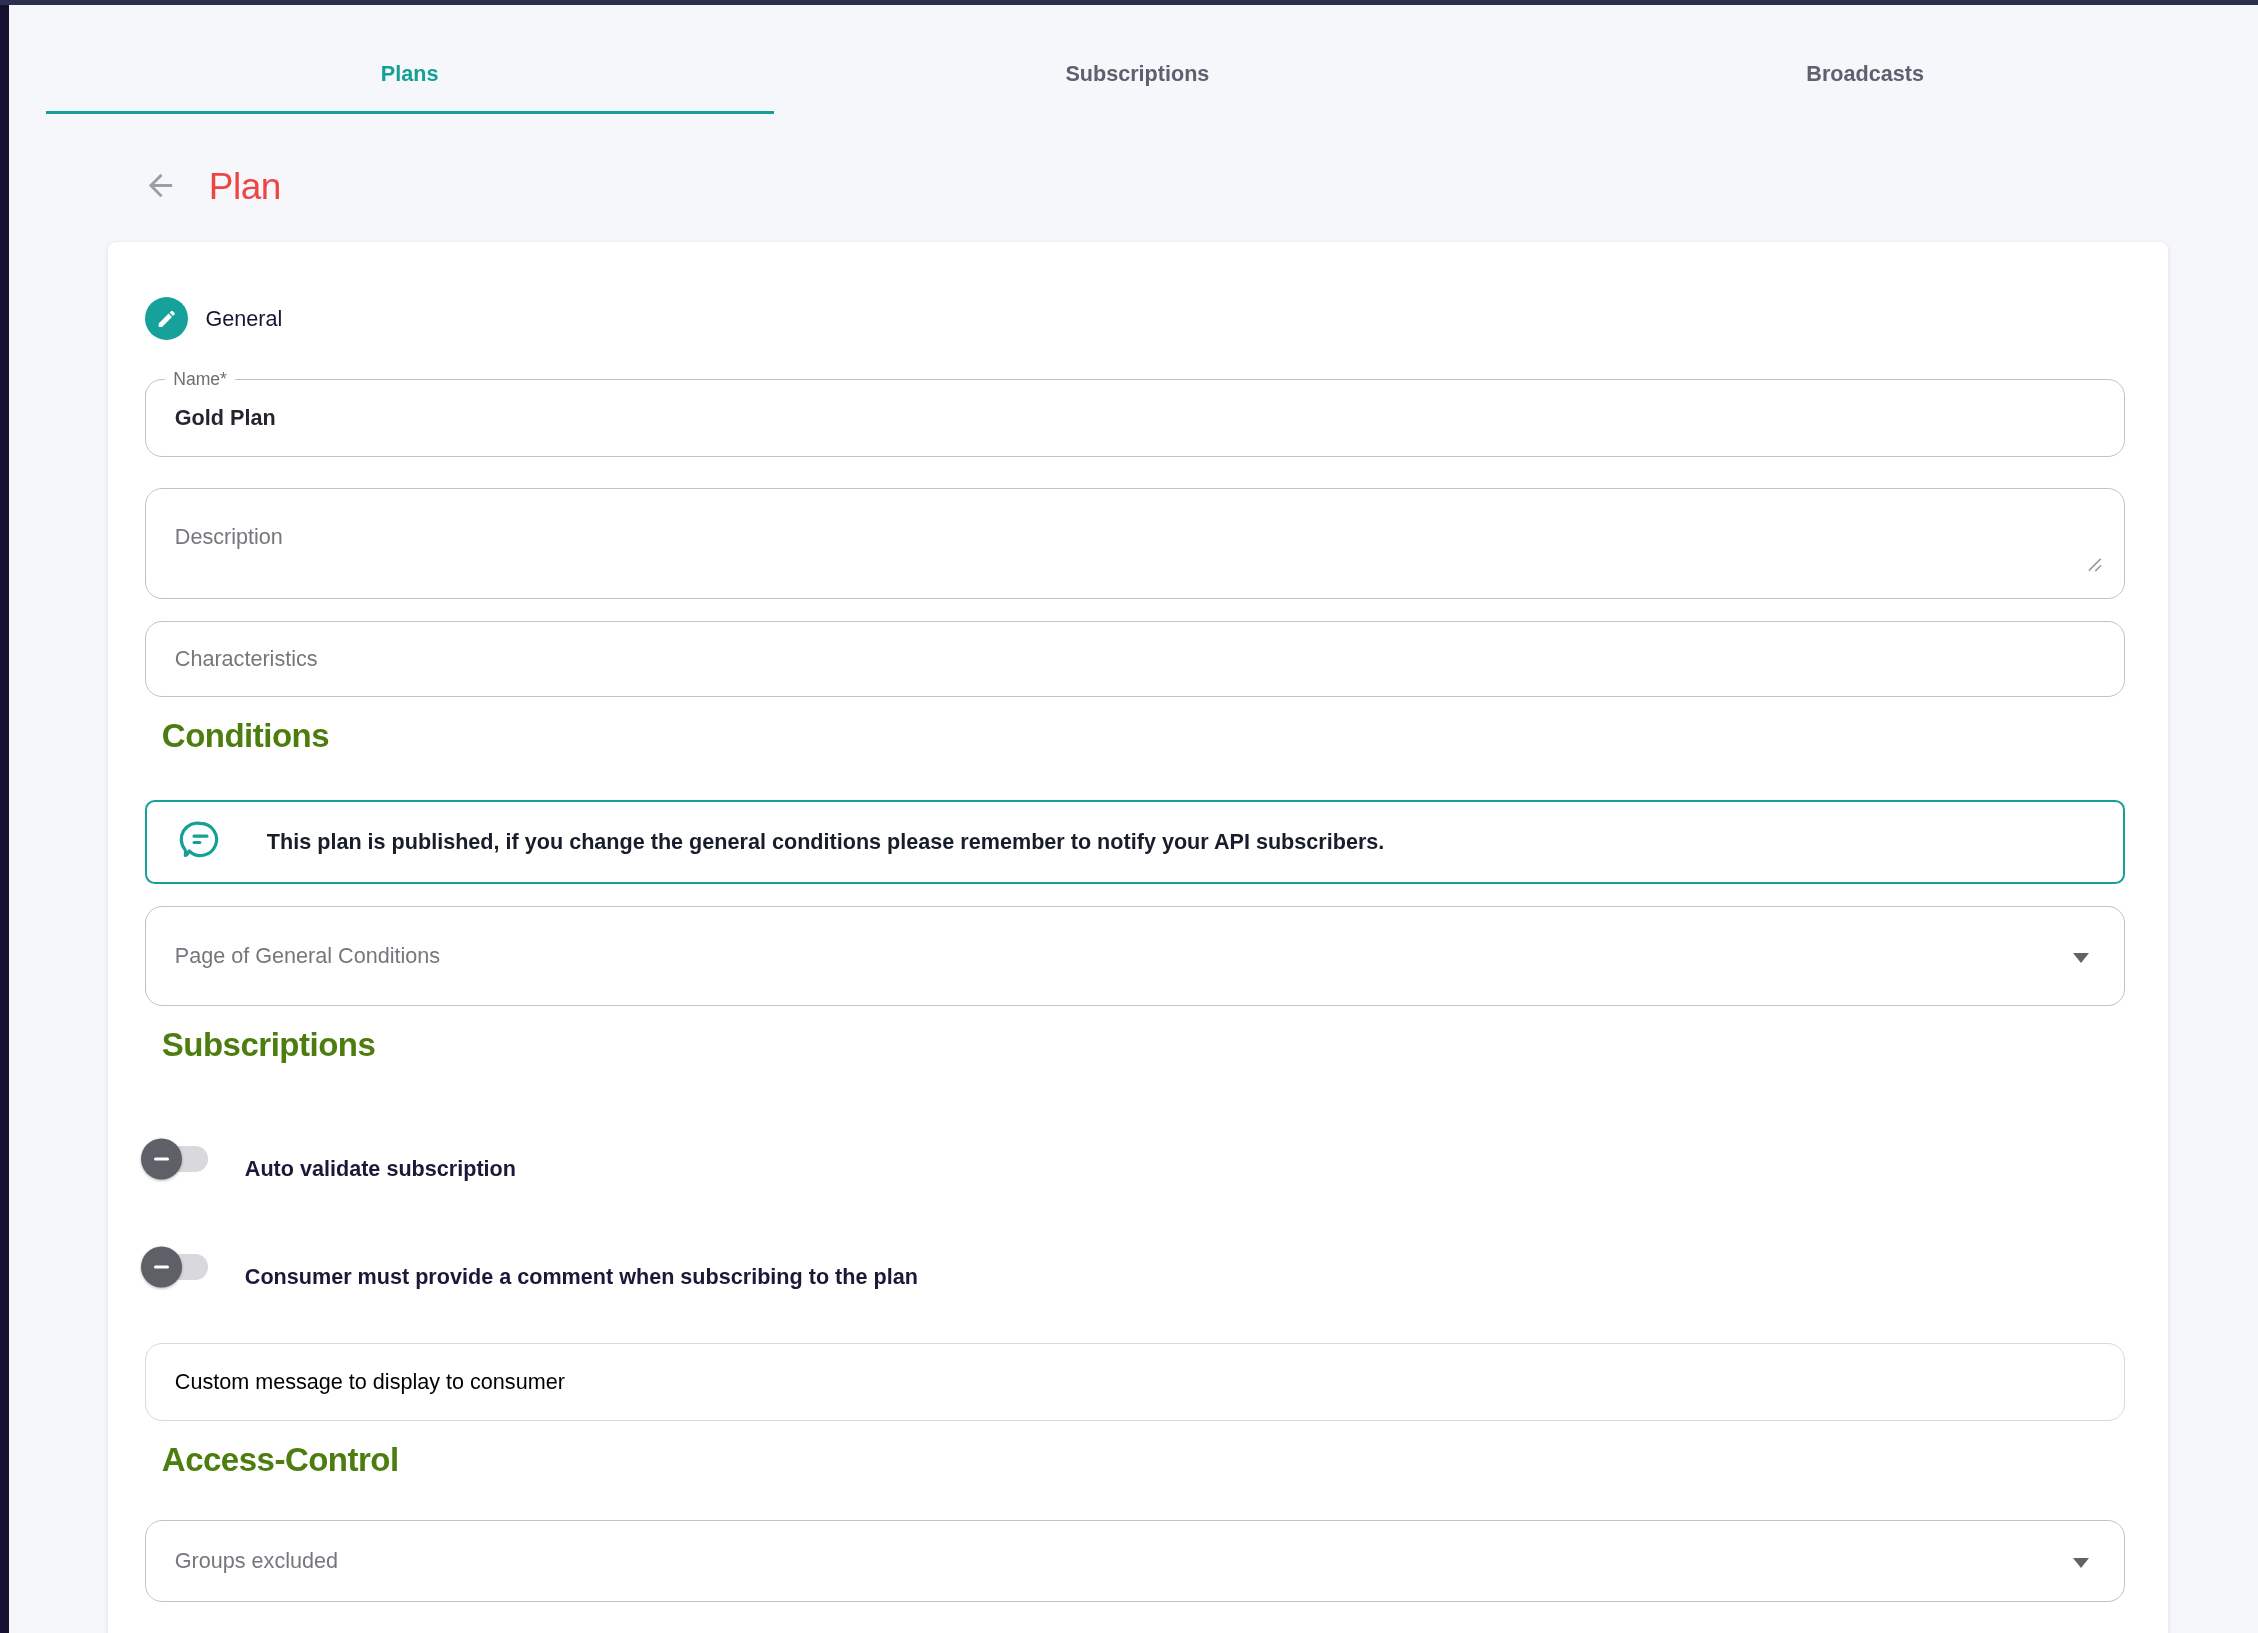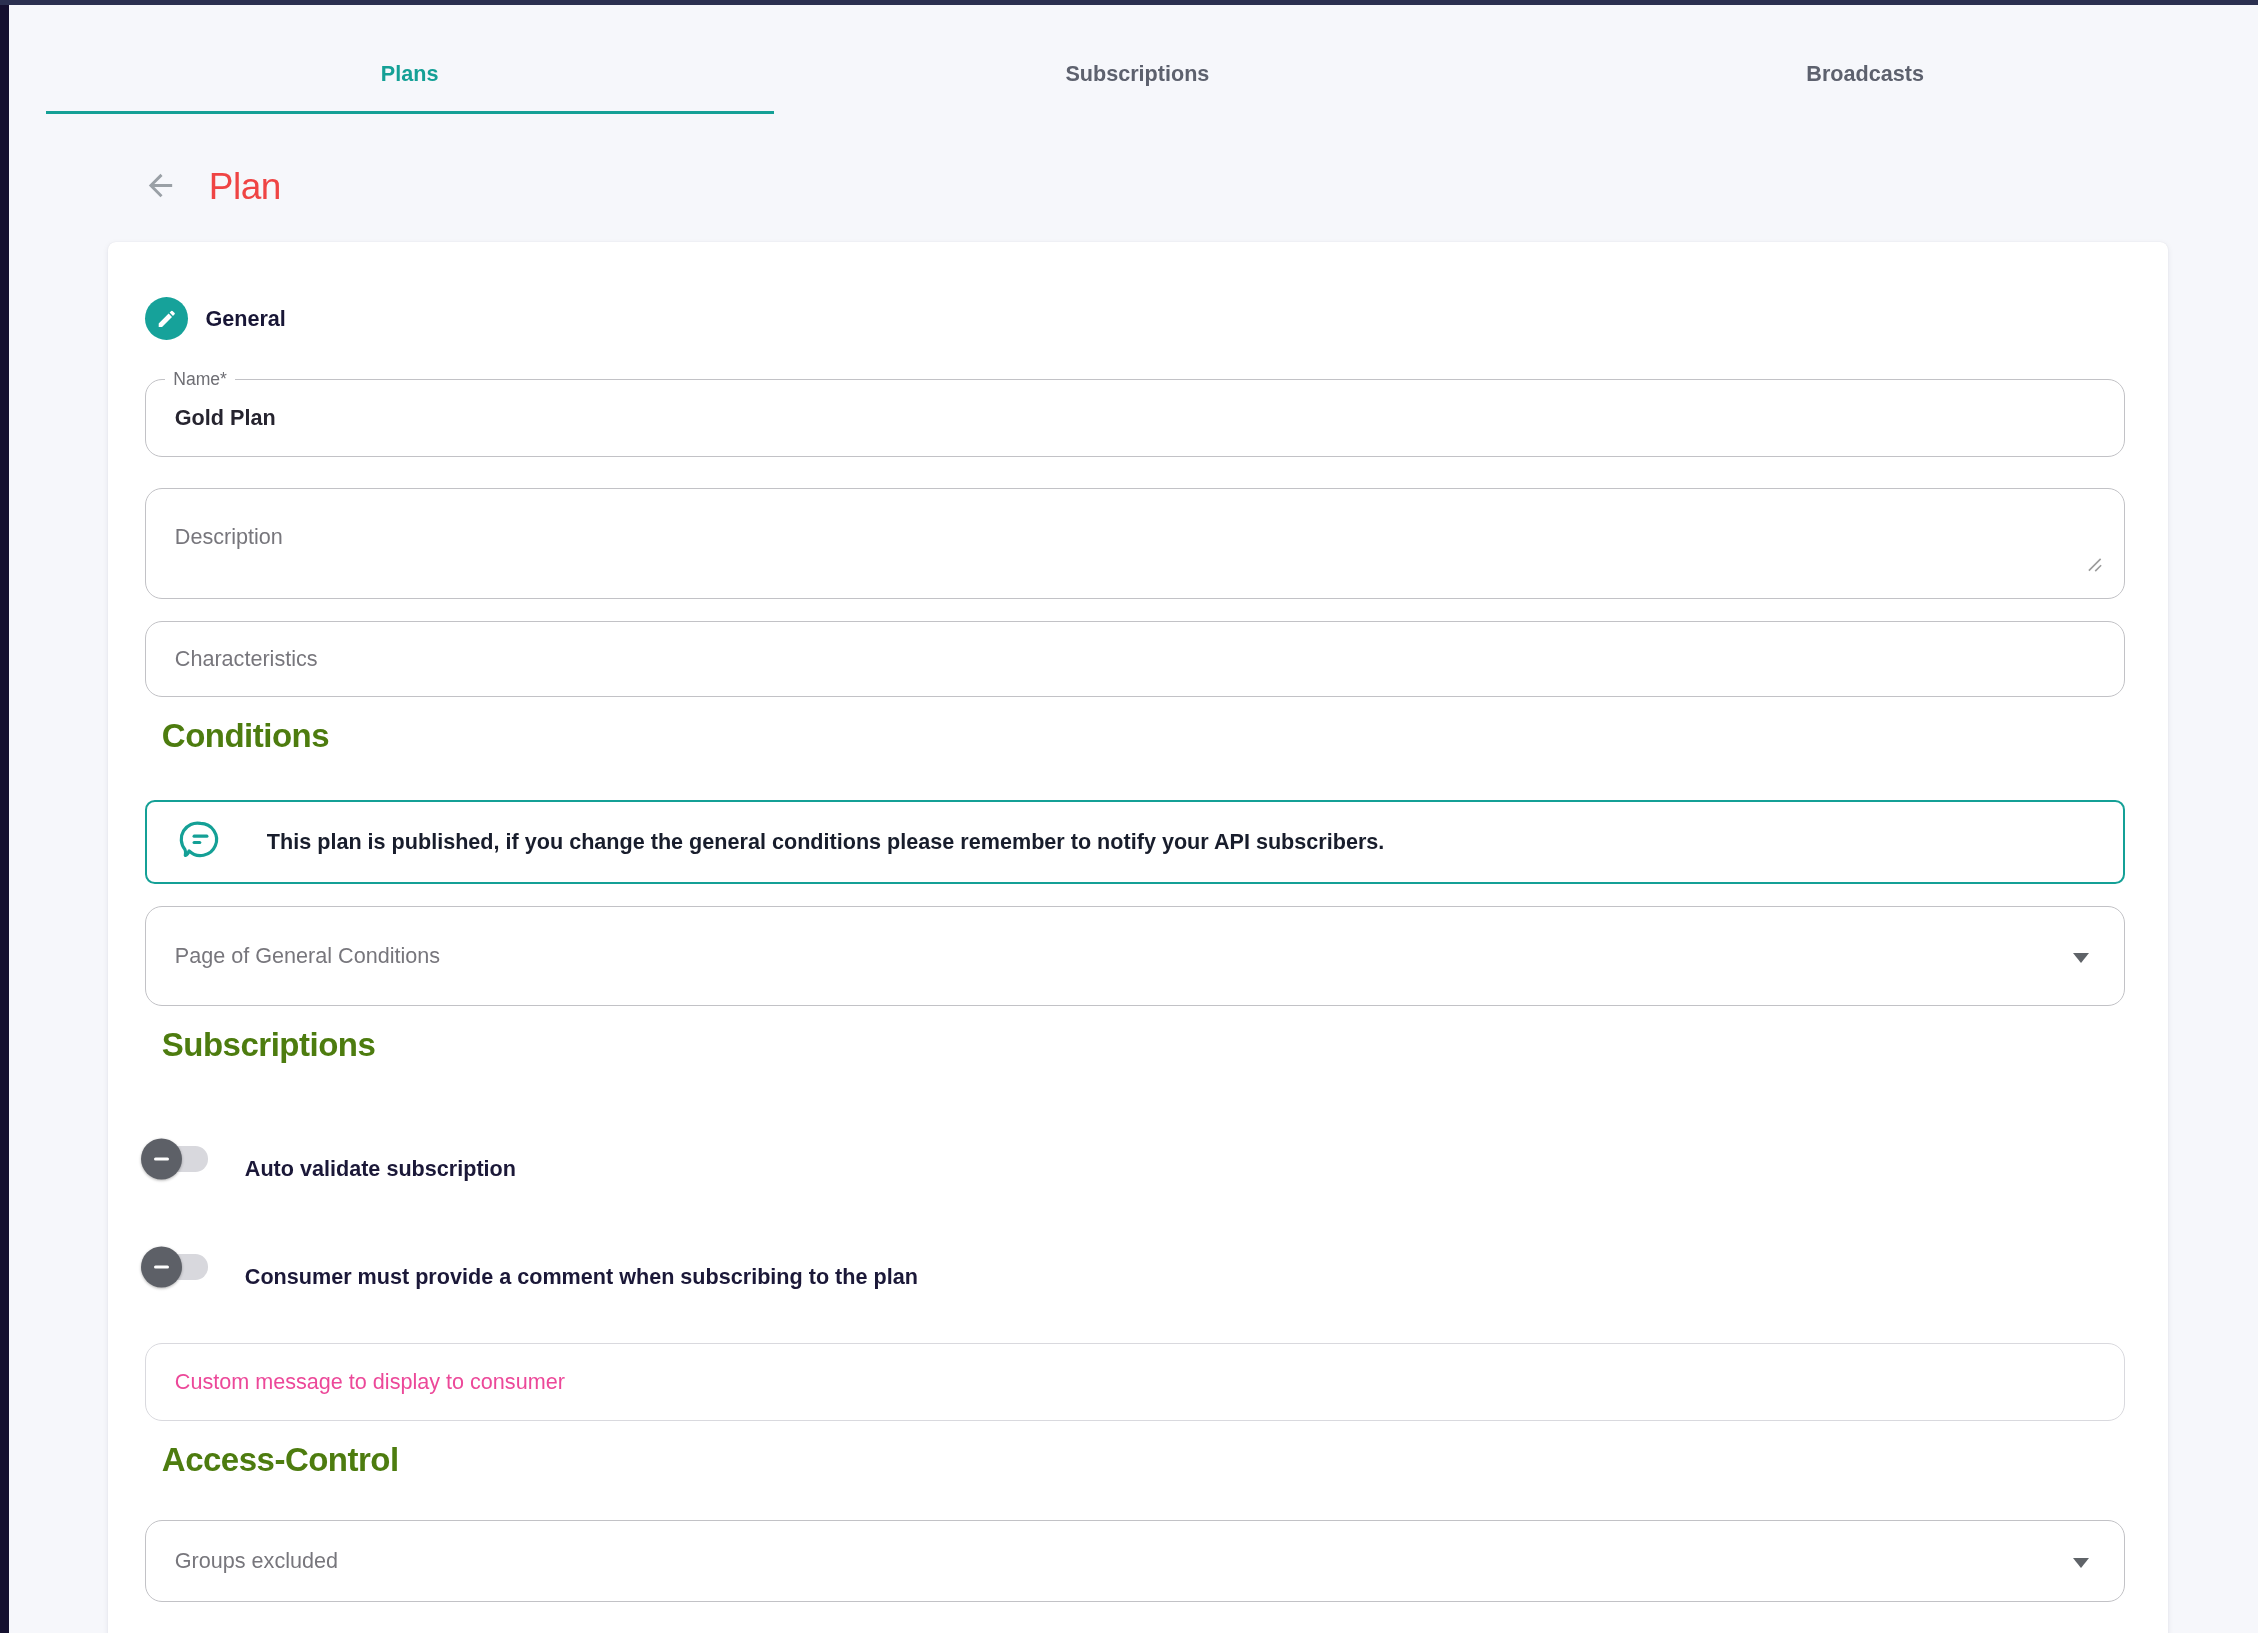--- a/index.html
+++ b/index.html
@@ -43,42 +43,42 @@
     box-shadow:0 2px 5.9px rgba(30,30,60,0.08), 0 0 1px rgba(30,30,60,0.12);
     padding:55px 43px 39px 37px;
   }
 
   
   .section-head { display:flex; align-items:center; gap:17.6px; height:43px; }
   .section-icon {
     width:43px; height:43px; border-radius:50%; background:#16a29a;
     display:flex; align-items:center; justify-content:center; flex:0 0 auto;
   }
-  .section-label { font-size:21.6px; font-weight:700; color:#181636; }
+  .section-label { font-size:21.6px; font-weight:400; color:#181636; }
 
   
   .field {
     position:relative; width:1980px; border:1px solid #c2c2c6; border-radius:17px;
     background:#fff; display:flex; align-items:center; padding:0 29px;
     font-size:21.6px;
   }
   .field .float-label {
     position:absolute; top:-10.8px; left:19.6px; background:#fff; padding:0 7.8px;
     font-size:17.6px; color:#6e6e74; line-height:19.6px;
   }
   .name-field { margin-top:39px; height:78px; }
   .name-input {
     border:none; outline:none; width:100%; font-family:inherit;
     font-size:21.6px; font-weight:600; color:#26242f; background:transparent; padding:0;
   }
   .counter-row { width:1980px; text-align:right; margin-top:7.8px; font-size:17.6px; color:#201d41; height:21.6px; }
 
   .textarea-field { margin-top:31px; height:111px; align-items:flex-start; padding-top:35px; }
   .placeholder { color:#77767c; }
-  .placeholder.light { color:#ec4899; }
+  .placeholder.light { color:#000000; }
   .resize-handle { position:absolute; right:21.6px; bottom:19.6px; }
 
   .characteristics-field { margin-top:21.6px; height:76px; }
 
   h2.section-heading {
     font-size:33px; font-weight:700; color:#4d7c0f; letter-spacing:-0.5px;
     margin:17px; line-height:43px;
   }
   .h-conditions { margin-top:23.5px; }
   .h-subscriptions { margin-top:21.6px; }

